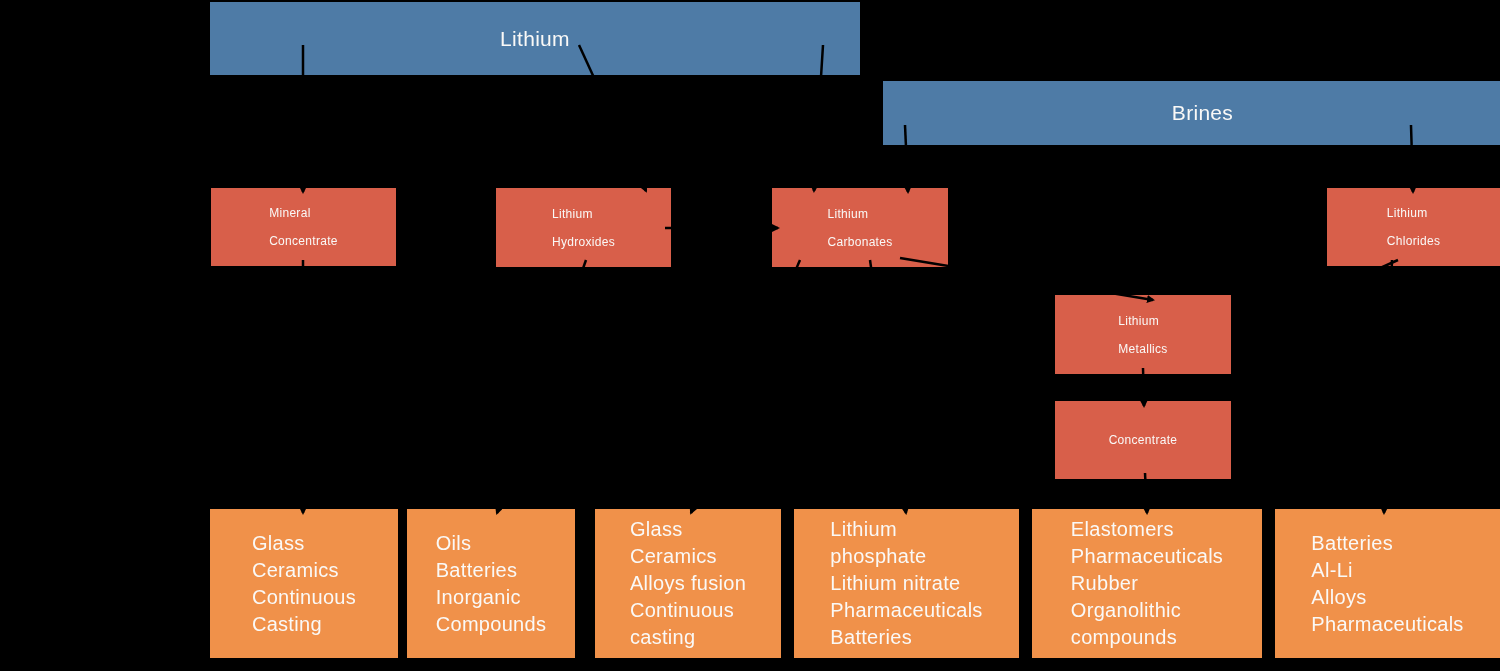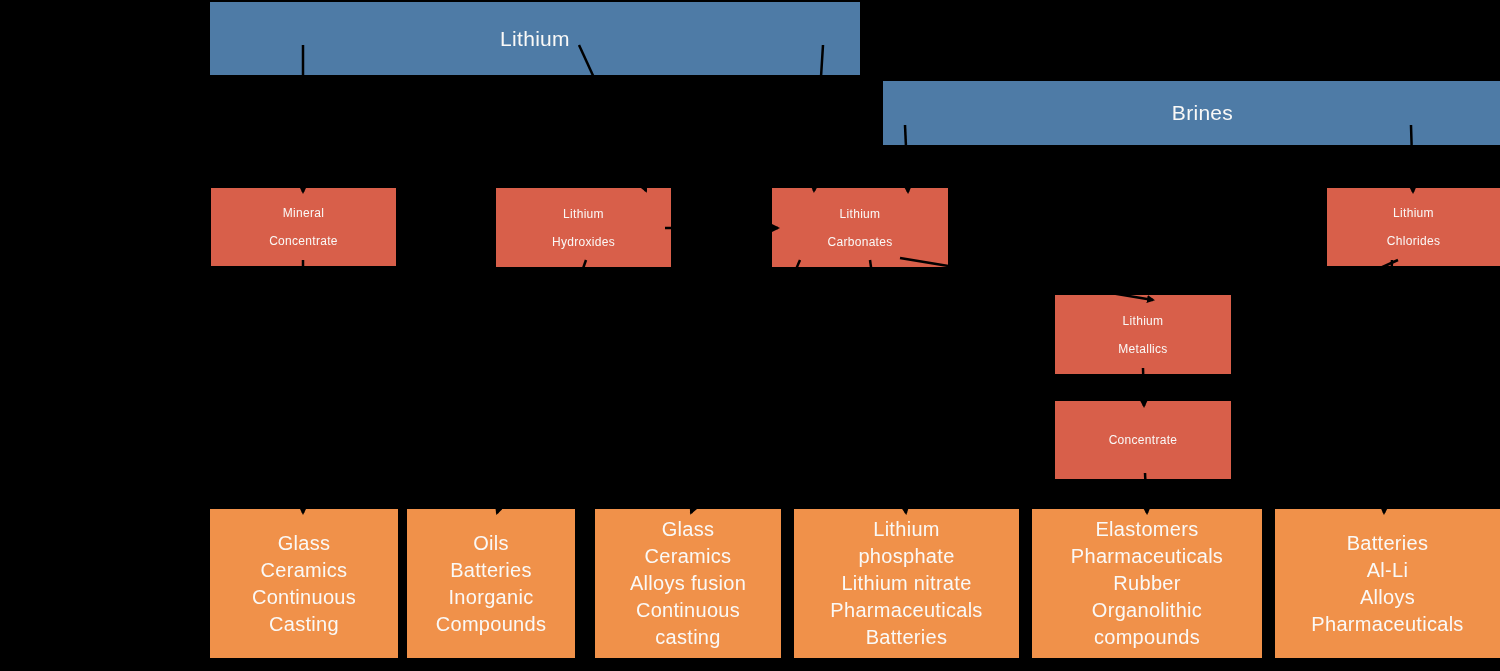--- a/index.html
+++ b/index.html
@@ -6,21 +6,21 @@
   #canvas{
     position:relative;
     width:1500px;height:671px;
     background:#000;
     overflow:hidden;
     font-family:"Liberation Sans","DejaVu Sans",sans-serif;
   }
   .node{
     position:absolute;
     display:flex;align-items:center;justify-content:center;
-    text-align:center;
+    text-align:left;
     color:#faf9f7;
     white-space:pre-line;
     letter-spacing:.3px;
     box-sizing:border-box;
   }
   .root{background:#4e7ba6;font-size:21px;font-weight:400;}
   .mid{background:#d85f4a;font-size:12px;line-height:28px;font-weight:400;}
   .leaf{background:#f0914a;font-size:20px;line-height:27px;font-weight:400;}
   
   #n-lithium      {left:210px;top:2px;   width:650px;height:73px;}

